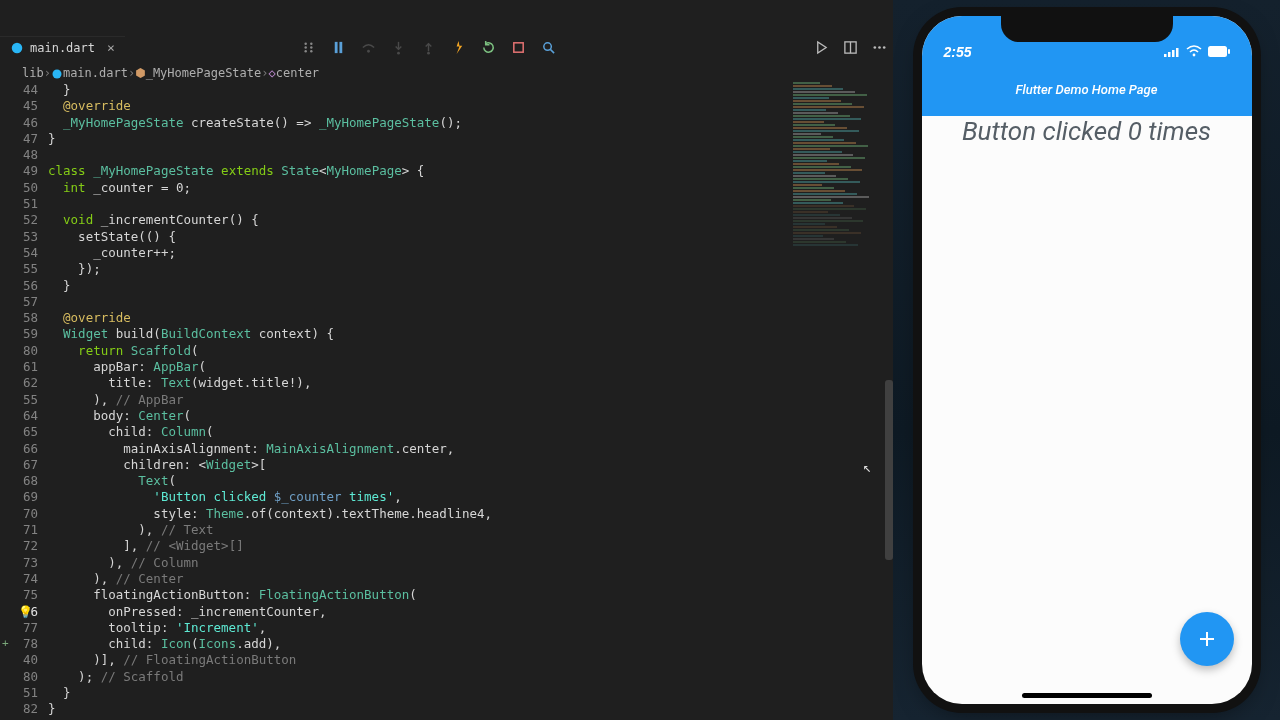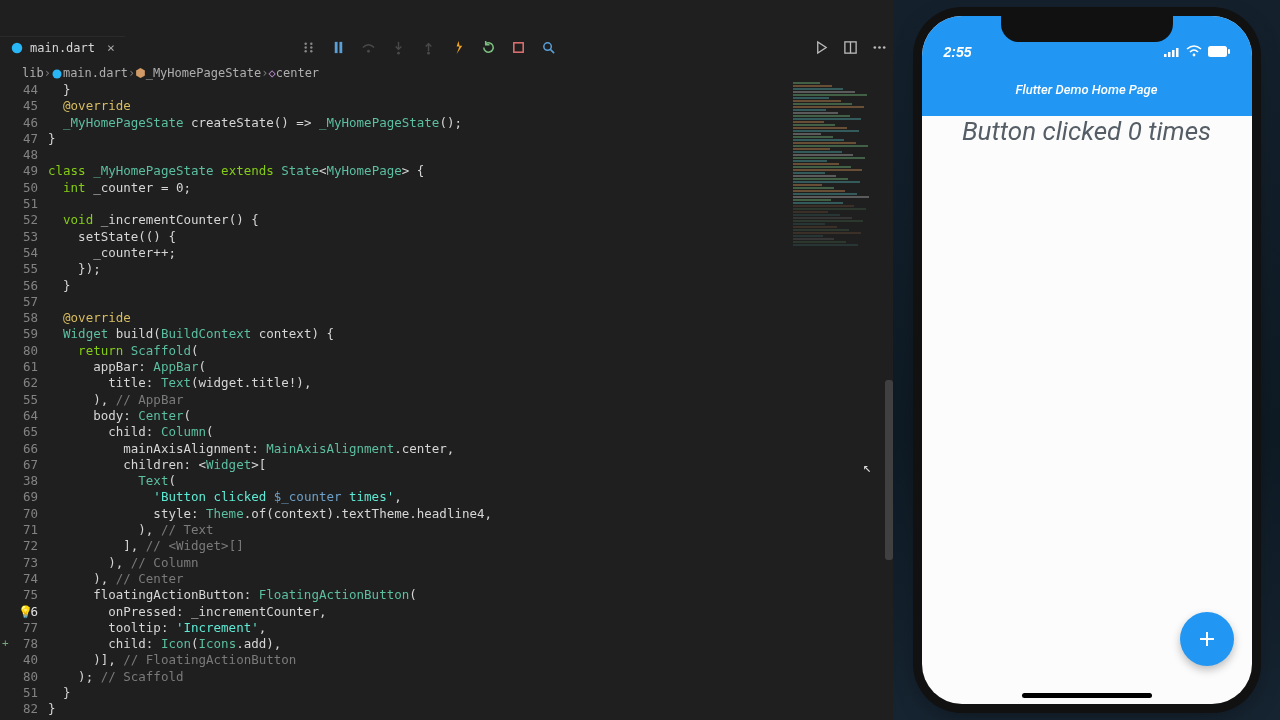--- a/index.html
+++ b/index.html
@@ -252,21 +252,21 @@
         <div class="ln">58</div>
         <div class="ln">59</div>
         <div class="ln">80</div>
         <div class="ln">61</div>
         <div class="ln">62</div>
         <div class="ln">55</div>
         <div class="ln">64</div>
         <div class="ln">65</div>
         <div class="ln">66</div>
         <div class="ln">67</div>
-        <div class="ln">38</div>
+        <div class="ln">68</div>
         <div class="ln">69</div>
         <div class="ln">70</div>
         <div class="ln">71</div>
         <div class="ln">72</div>
         <div class="ln">73</div>
         <div class="ln">74</div>
         <div class="ln">75</div>
         <div class="ln" style="color: rgb(224, 224, 224);">76</div>
         <div class="ln">77</div>
         <div class="ln">78</div>

